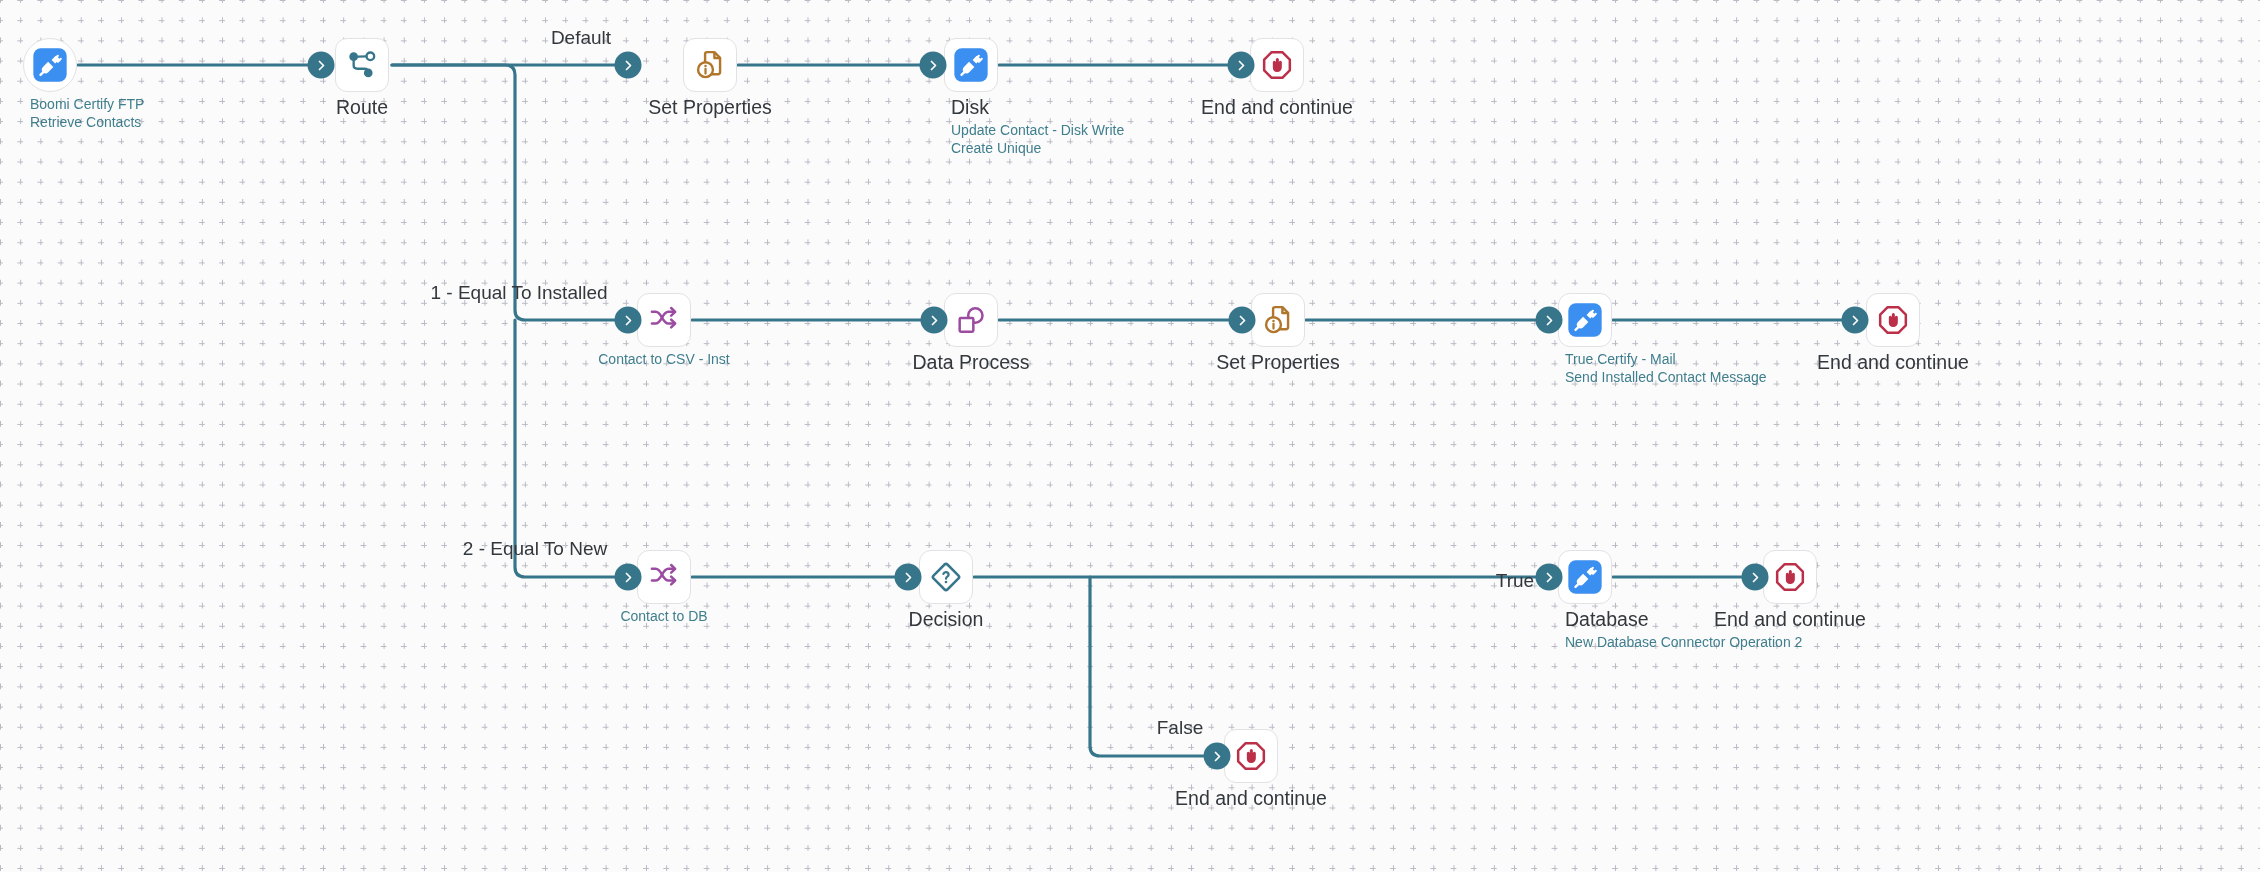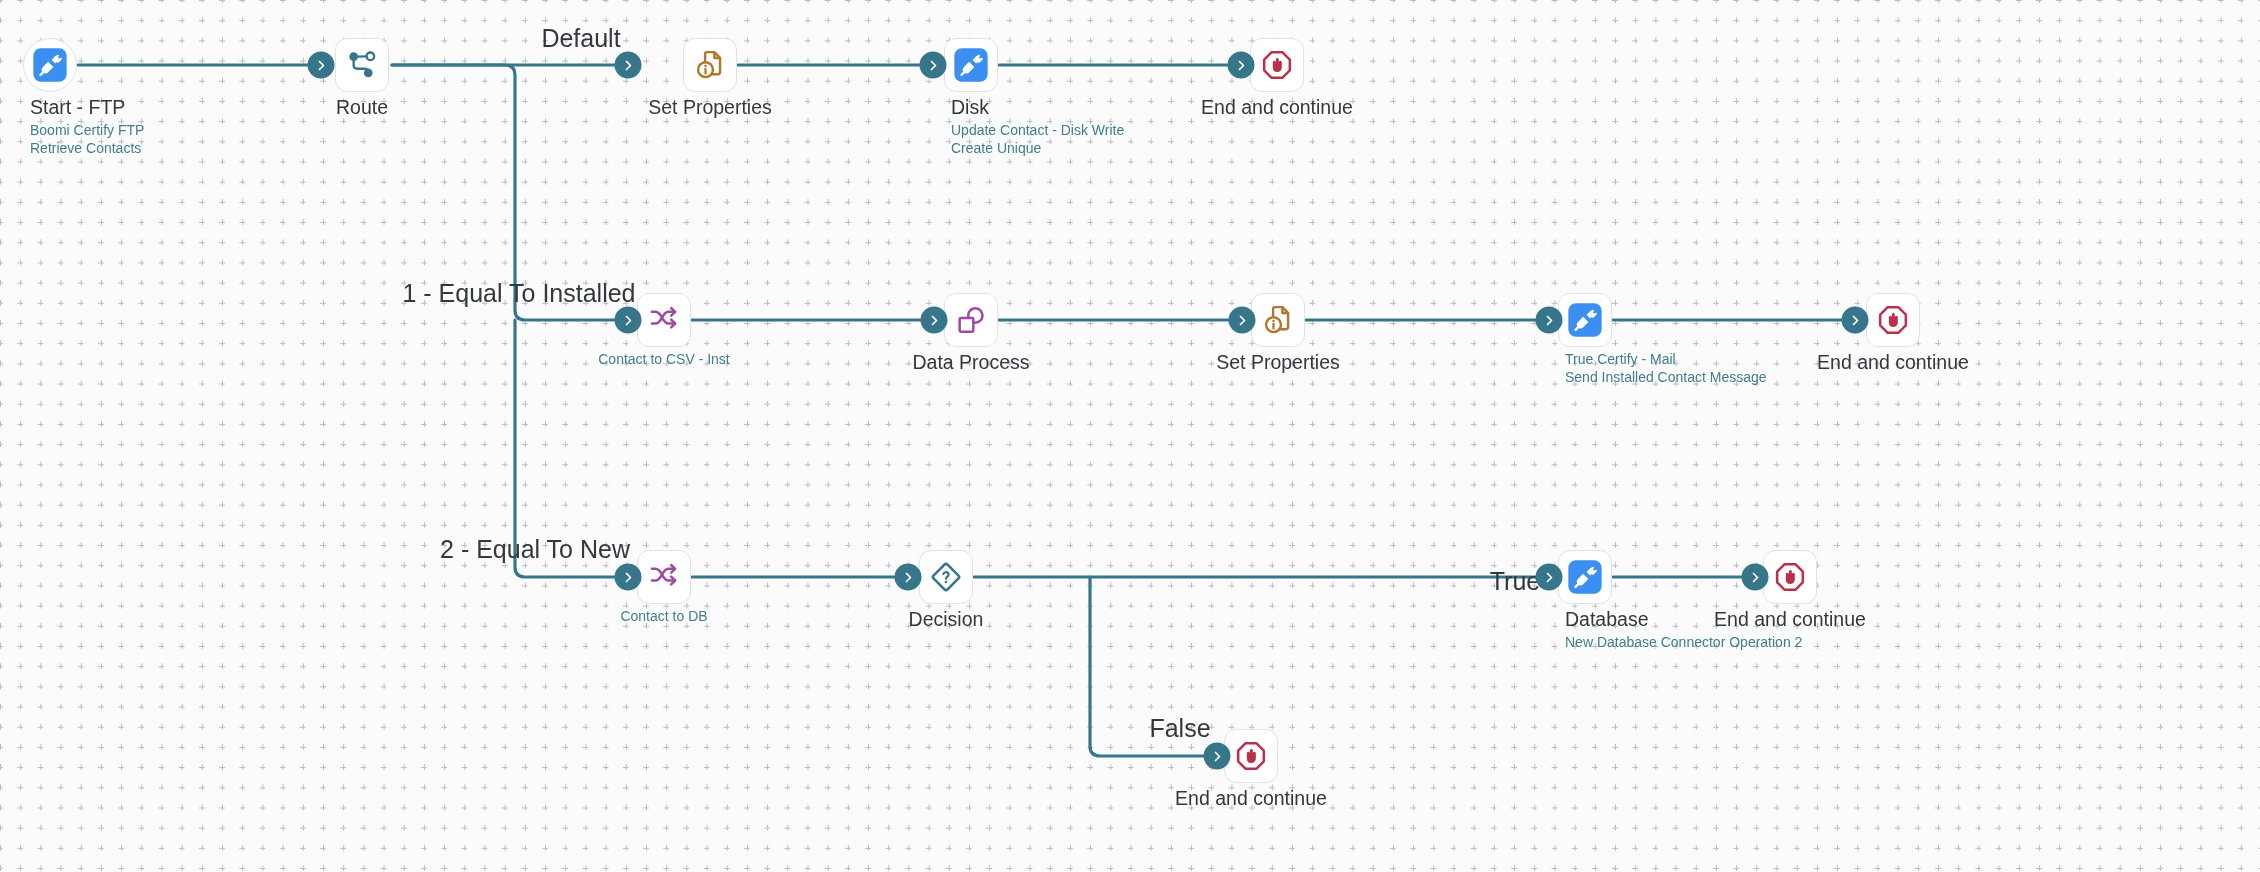--- a/index.html
+++ b/index.html
@@ -84,21 +84,21 @@
   }
   .node-sub {
     font-size: 14px;
     color: #3f7e8c;
   }
   .node-sub.wrap {
     white-space: normal;
   }
   .edge-label {
     position: absolute;
-    font-size: 25px;
+    font-size: 19px;
     color: #33383d;
     white-space: nowrap;
     transform: translate(-50%, -50%);
   }
   .arrow-chip {
     position: absolute;
     width: 27px;
     height: 27px;
     border-radius: 50%;
     background: #37768a;
@@ -140,21 +140,20 @@
             <g fill="#ffffff">
               <path d="M30.2 13.6a1.5 1.5 0 0 1 2.2 0l2.2 2.2a1.5 1.5 0 0 1 0 2.2l-4.3 4.3-4.4-4.4 4.3-4.3z"></path>
               <path d="M15.6 26.3l6.1-6.1 6.3 6.3-6.1 6.1a4.45 4.45 0 0 1-6.3 0 4.45 4.45 0 0 1 0-6.3z"></path>
               <rect x="30.4" y="11.0" width="2.6" height="7.4" rx="1.3" transform="rotate(45 31.7 14.7)"></rect>
               <rect x="33.9" y="14.6" width="2.6" height="7.4" rx="1.3" transform="rotate(45 35.2 18.3)"></rect>
               <path d="M12.6 35.9l4.3-4.3" stroke="#ffffff" stroke-width="2.8" stroke-linecap="round"></path>
             </g>
           </svg>
         </div>
         <div class="node-labels left">
-          <div class="node-title">Start - FTP</div>
           <div class="node-sub wrap">Boomi Certify FTP</div>
           <div class="node-sub wrap">Retrieve Contacts</div>
         </div>
       </div>
       <div class="node" style="left: 362px; top: 65px;">
         <div class="node-shape">
           <svg class="node-glyph" viewBox="0 0 48 48" xmlns="http://www.w3.org/2000/svg" fill="none" stroke="#37768a">
             <circle cx="14" cy="14" r="5.2" fill="#37768a" stroke="none"></circle>
             <circle cx="34" cy="13.6" r="4.6" fill="#ffffff" stroke="#37768a" stroke-width="2.8"></circle>
             <circle cx="31.5" cy="33.5" r="5.2" fill="#37768a" stroke="none"></circle>

